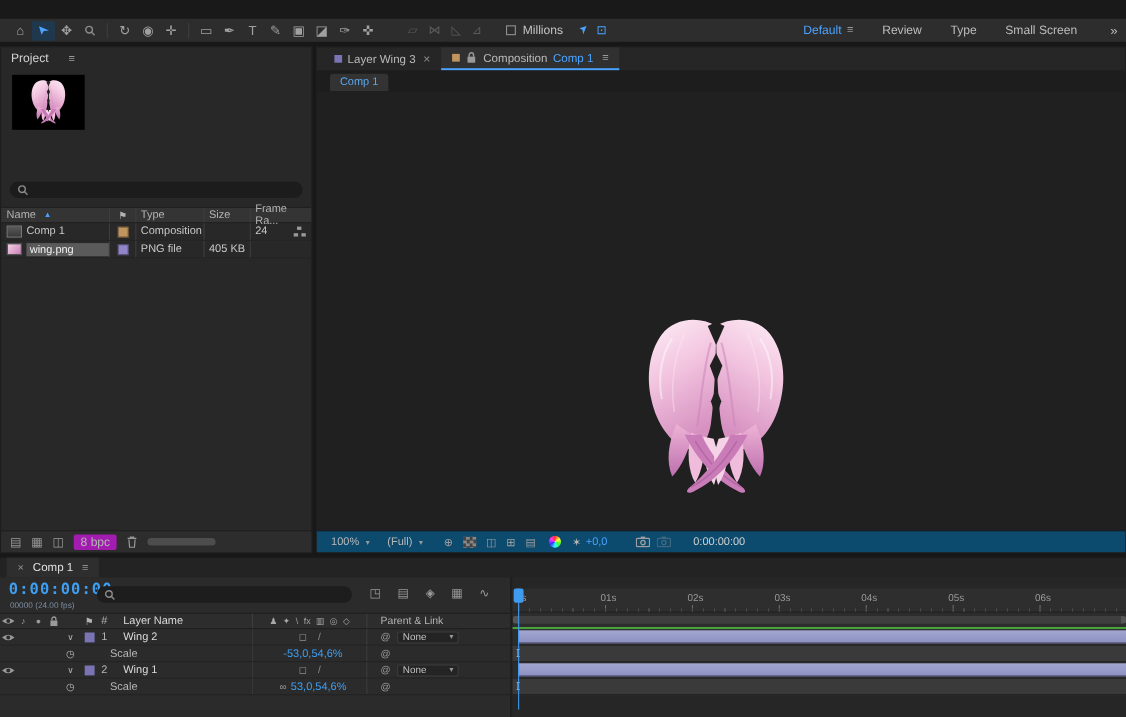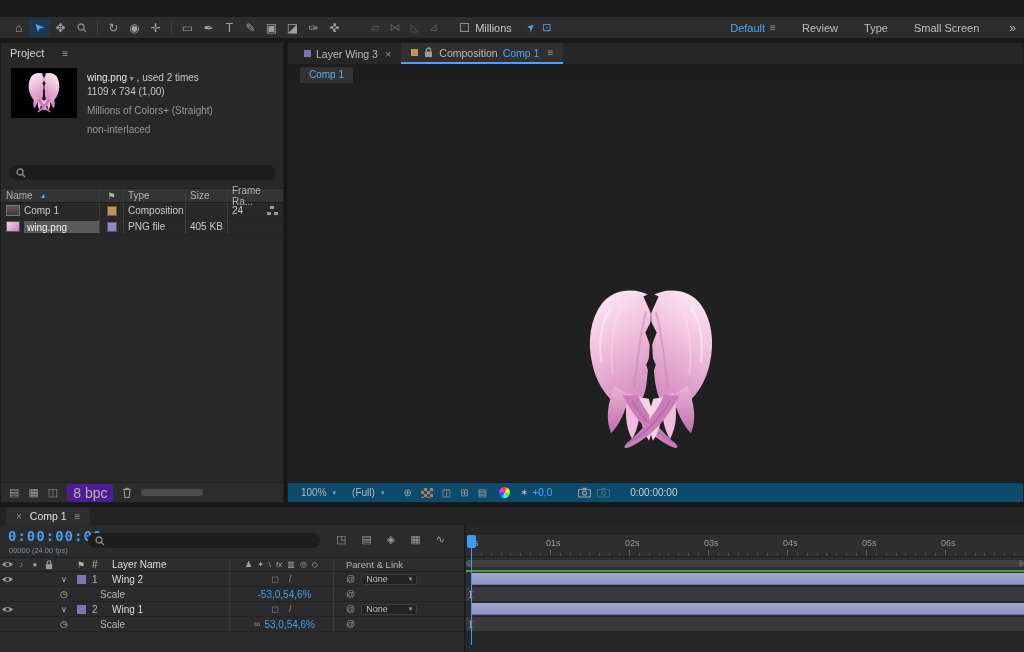--- a/index.html
+++ b/index.html
@@ -54,21 +54,21 @@
   .chip-tan{background:#c1955e;}
   .chip-violet{background:#9184c8;}
   .chip-purple{background:#7b74b4;}
   .comp-ic{width:14px;height:11px;background:linear-gradient(#5a5a5a,#3a3a3a);border:1px solid #777;}
   .thumb-sm{width:14px;height:11px;background:linear-gradient(135deg,#f6d2e6,#c97fb7);border:1px solid #555;}
   .sel-name{flex:1;background:#5a5a5a;color:#f2f2f2;padding:1px 3px;height:12px;line-height:11px;}
   .flowchart{position:relative;width:11px;height:9px;margin-left:auto;margin-right:5px;}
   .flowchart::before{content:"";position:absolute;top:0;left:3px;width:4px;height:3px;background:#9a9a9a;}
   .flowchart::after{content:"";position:absolute;bottom:0;left:0;width:4px;height:3px;background:#9a9a9a;box-shadow:7px 0 #9a9a9a;}
   .pp-bottom{position:absolute;left:0;bottom:0;width:100%;height:20px;background:#2d2d2d;border-top:1px solid #1e1e1e;display:flex;align-items:center;gap:9px;padding:0 8px;color:#9a9a9a;font-size:11px;}
-  .bpc{font-size:14px;color:#b5b5b5;background:#4c1d95;border-radius:2px;padding:1px 6px;}
+  .bpc{font-size:11px;color:#b5b5b5;background:#a21caf;border-radius:2px;padding:1px 6px;}
   .scrollpill{width:62px;height:7px;background:#4d4d4d;border-radius:4px;}
 
   
   .viewer{position:absolute;left:287px;top:2px;width:737px;height:461px;background:#1f1f1f;border:1px solid #1d1d1d;display:flex;flex-direction:column;}
   .v-tabs{height:21px;background:#262626;display:flex;align-items:stretch;padding-left:6px;font-size:10.5px;}
   .v-tab{display:flex;align-items:center;gap:5px;padding:0 10px;color:#b9b9b9;}
   .v-tab.active{background:#303030;border-bottom:2px solid #4aa3ff;}
   .mini-chip{width:7px;height:7px;}
   .v-close{color:#8a8a8a;font-size:11px;margin-left:2px;}
   .v-complabel{color:#4aa3ff;}
@@ -256,30 +256,20 @@
       <div class="pp-head">
         <span>Project</span>
         <span class="pp-menu">≡</span>
       </div>
       <div class="pp-preview">
         <div class="pp-thumb">
           <svg width="48" height="44" viewBox="0 0 200 185">
               <use href="#wingpair"></use>
             </svg>
         </div>
-        <div class="pp-meta">
-          <div>
-            <span class="pp-name">wing.png</span>
-            <span class="pp-caret">▾</span>
-            <span>, used 2 times</span>
-          </div>
-          <div>1109 x 734 (1,00)</div>
-          <div class="pp-dim2">Millions of Colors+ (Straight)</div>
-          <div class="pp-dim2">non-interlaced</div>
-        </div>
       </div>
       <div class="searchbox">
         <svg class="svgicon" width="10" height="10" viewBox="0 0 10 10">
             <use href="#searchic"></use>
           </svg>
       </div>
       <div class="ptable-head">
         <span class="c-name">
           <span>Name</span>
           <span class="sort">▲</span>

